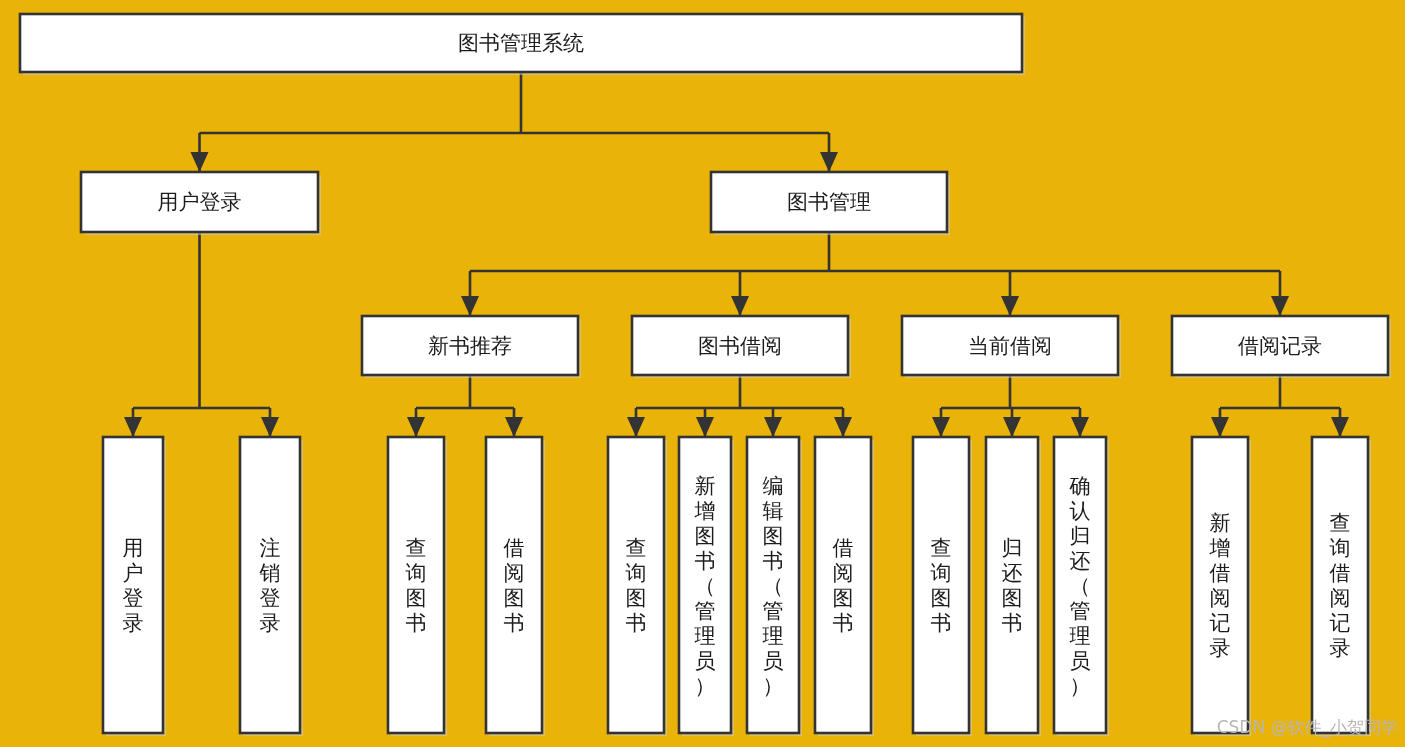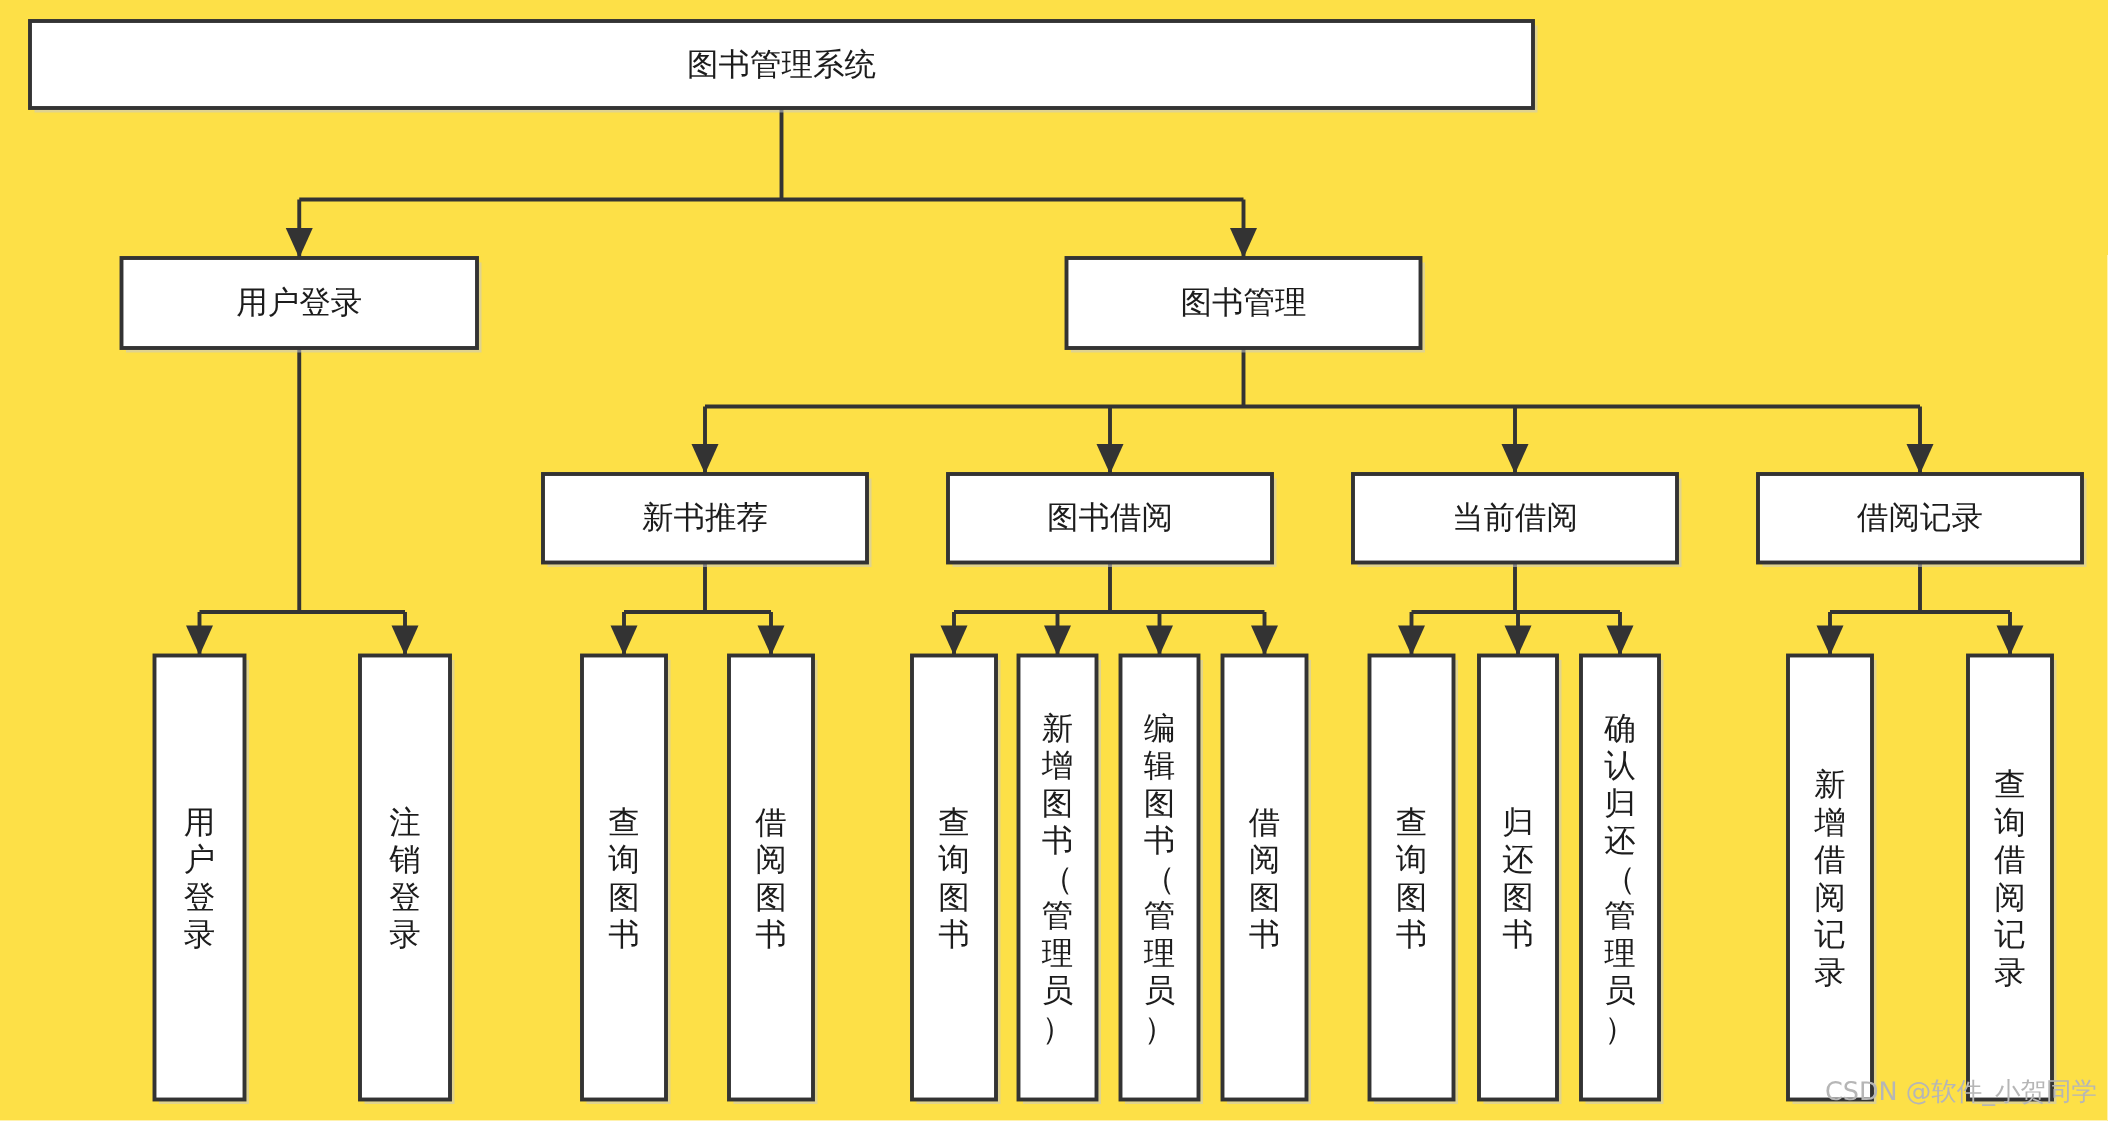--- a/index.html
+++ b/index.html
@@ -8,21 +8,21 @@
     padding: 0;
     background: #ffffff;
   }
   body {
     font-family: "DejaVu Sans", "Liberation Sans", sans-serif;
   }
   #diagram-root {
     position: relative;
     width: 1405px;
     height: 747px;
-    background: #fde047;
+    background: #eab308;
     overflow: hidden;
   }
   svg.diagram-canvas {
     position: absolute;
     top: 0;
     left: 0;
     width: 1405px;
     height: 747px;
     display: block;
   }

